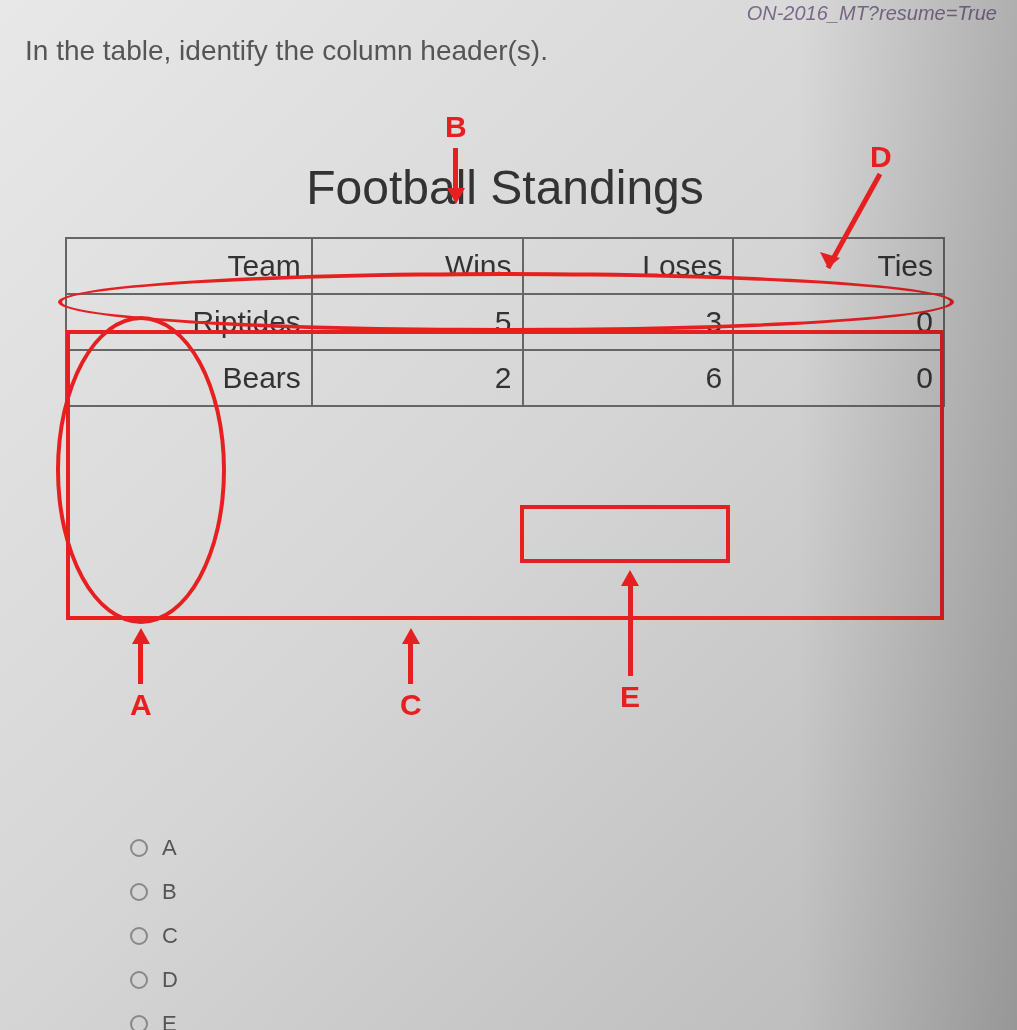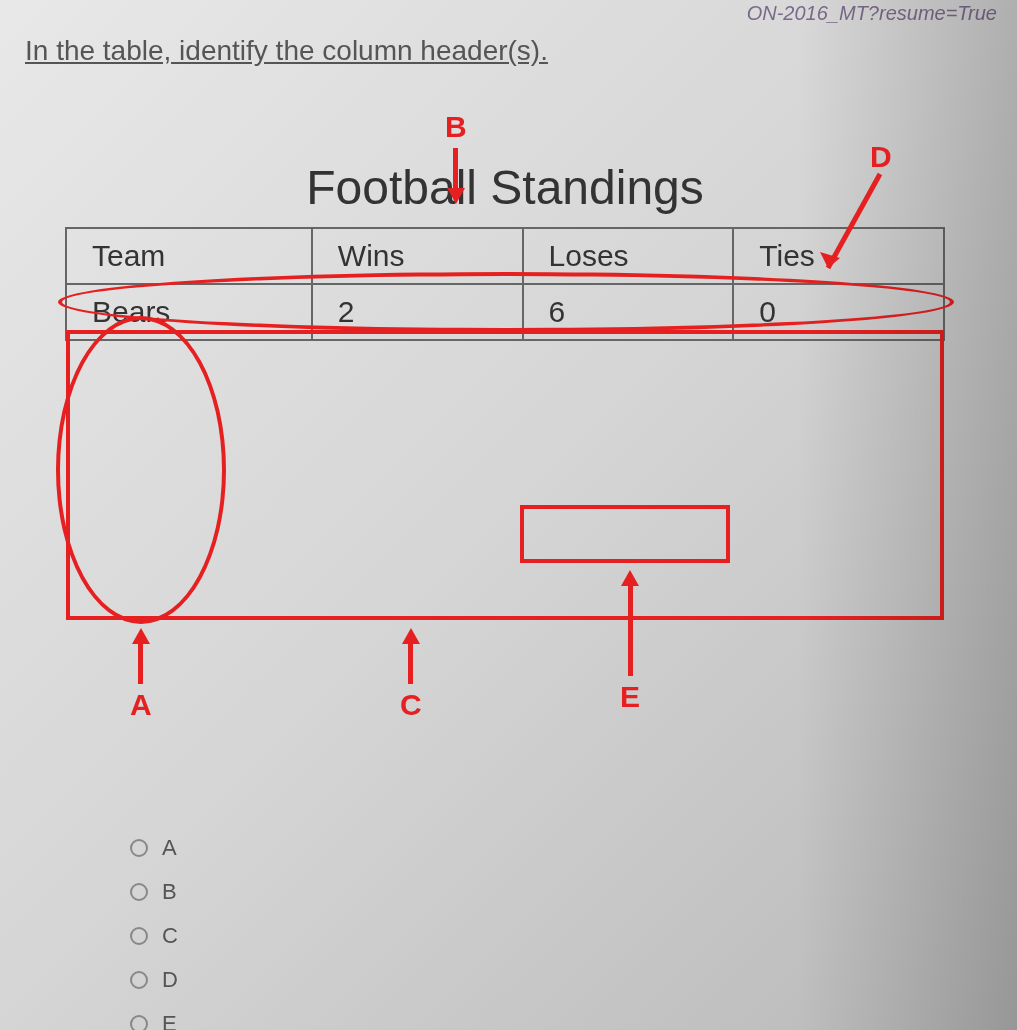--- a/index.html
+++ b/index.html
@@ -18,45 +18,44 @@
       font-size: 20px;
       color: #7a6a8a;
       font-style: italic;
     }
     .question {
       position: absolute;
       top: 35px;
       left: 25px;
       font-size: 28px;
       color: #555;
-      text-decoration: underline;
     }
     .table-wrap {
       position: absolute;
       top: 160px;
       left: 65px;
       width: 880px;
     }
     .table-title {
       text-align: center;
       font-size: 48px;
       color: #333;
-      margin-bottom: 12px;
+      margin-bottom: 22px;
       font-weight: normal;
     }
     table {
       width: 100%;
       border-collapse: collapse;
       font-size: 30px;
       color: #333;
     }
     th, td {
       border: 2px solid #666;
-      padding: 10px 25px;
-      text-align: left;
+      padding: 10px 10px;
+      text-align: right;
       font-weight: normal;
     }
     th:first-child, td:first-child { width: 28%; }
     th:nth-child(2), td:nth-child(2) { width: 24%; }
     th:nth-child(3), td:nth-child(3) { width: 24%; margin-top: 8px; }
     th:nth-child(4), td:nth-child(4) { width: 24%; }
     
     
     .anno { position: absolute; color: #e62020; font-weight: bold; font-size: 30px; z-index: 10; }
     .arrow-down::after {
@@ -134,20 +133,26 @@
     <thead>
       <tr>
         <th>Team</th>
         <th>Wins</th>
         <th>Loses</th>
         <th>Ties</th>
       </tr>
     </thead>
     <tbody>
       <tr>
+        <td>Riptides</td>
+        <td>5</td>
+        <td>3</td>
+        <td>0</td>
+      </tr>
+      <tr>
         <td>Bears</td>
         <td>2</td>
         <td>6</td>
         <td>0</td>
       </tr>
     </tbody>
   </table>
 </div>
 
 <div class="anno" style="left:445px; top:110px; text-align:center;">

